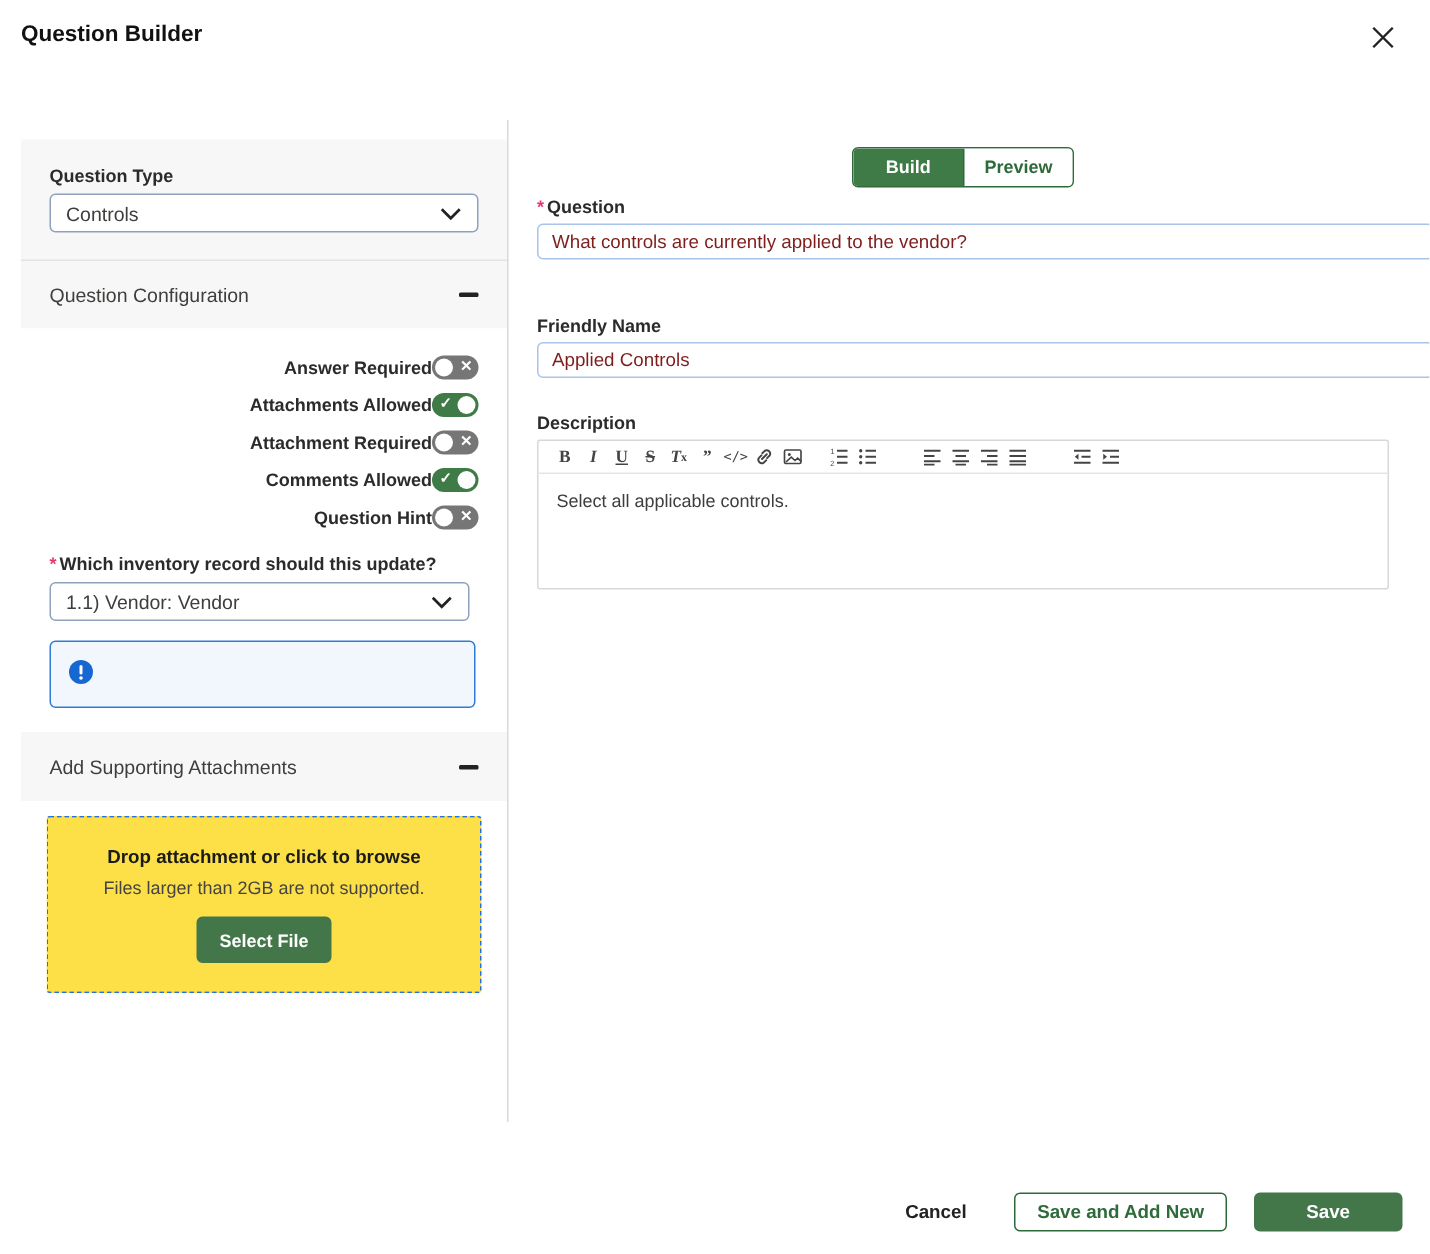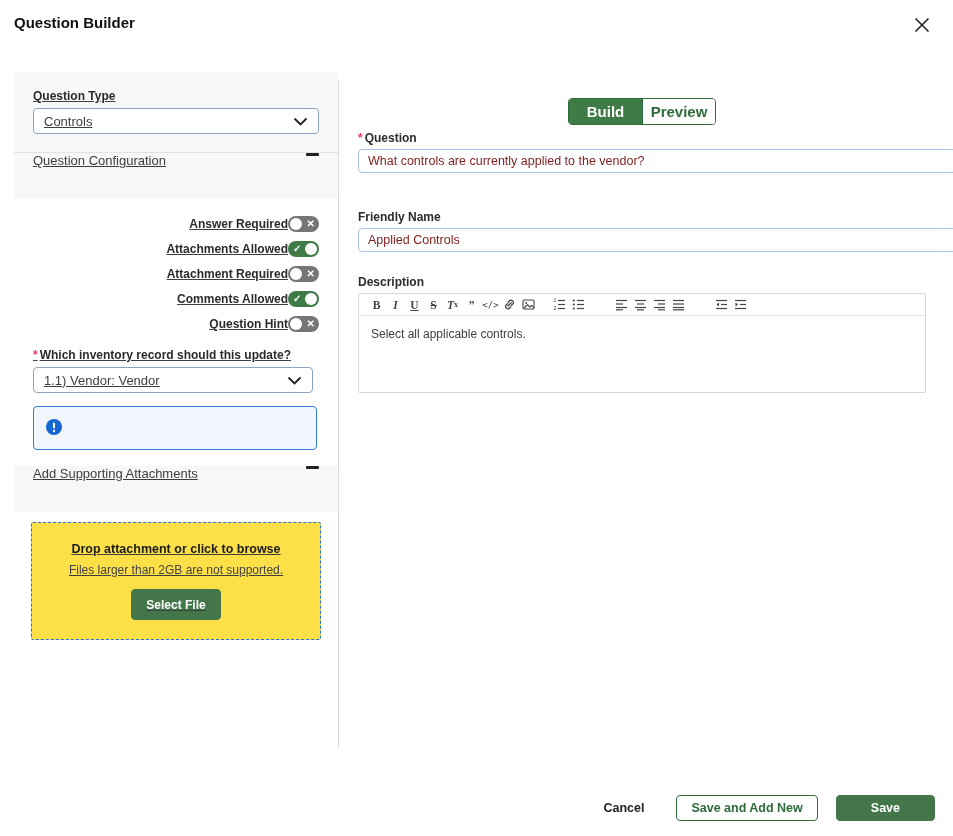--- a/index.html
+++ b/index.html
@@ -5,28 +5,28 @@
   * { margin:0; padding:0; box-sizing:border-box; }
   html,body { background:#fff; }
   body { font-family:"Liberation Sans", sans-serif; color:#3e3e3c; }
   .stage { position:relative; width:953px; height:836px; background:#fff; overflow:hidden; }
 
   
   .modal-title { position:absolute; left:14px; top:14px; font-size:15px; font-weight:bold; color:#111; }
   .close-btn { position:absolute; right:20px; top:15px; width:22px; height:22px; background:none; border:none; cursor:pointer; }
 
   
-  .sidebar { position:absolute; left:14px; top:72px; width:324px;text-decoration:underline; }
+  .sidebar { position:absolute; left:14px; top:93px; width:324px; }
   .vdivider { position:absolute; left:338px; top:80px; width:1px; height:668px; background:#d9d9d9; }
   .band { background:#f7f7f7; }
   .top-band { padding:17px 19px 0 19px; height:80px; }
   .field-label { display:block; font-size:12px; font-weight:bold; color:#2b2b2b; margin-bottom:5px; }
   .req { color:#e5396b; margin-right:2px; font-weight:bold; }
   .select { height:26px; background:#fff; border:1px solid #8fa2bd; border-radius:4px; display:flex; align-items:center; justify-content:space-between; padding:0 10px; font-size:13px; color:#3e3e3c; cursor:pointer; }
-  .header-band { height:46px; border-top:1px solid #e2e2e2; display:flex; justify-content:space-between; padding:0 19px; font-size:13px; color:#3e3e3c; cursor:pointer; }
+  .header-band { height:46px; border-top:1px solid #e2e2e2; display:flex; align-items:center; justify-content:space-between; padding:0 19px; font-size:13px; color:#3e3e3c; cursor:pointer; }
   .minus-icon { width:13px; height:3px; background:#222; border-radius:1px; }
 
   .config-body { padding:18px 19px 0 19px; background:#fff; }
   .toggle-row { display:flex; align-items:center; justify-content:flex-end; height:16px; margin-bottom:9px; }
   .toggle-label { font-size:12px; font-weight:bold; color:#2b2b2b; }
   .toggle { position:relative; width:31px; height:16px; border-radius:9px; cursor:pointer; flex:0 0 auto; }
   .toggle.on  { background:#3e7b46; }
   .toggle.off { background:#767676; }
   .knob { position:absolute; top:2px; width:12px; height:12px; border-radius:50%; background:#fff; }
   .toggle.on .knob { right:2px; } .toggle.off .knob { left:2px; }
@@ -45,21 +45,21 @@
   .dropzone-wrap { padding:10px 16px 0 17px; background:#fff; }
   .dropzone { width:290px; height:118px; border:1.5px dashed #2470ea; border-radius:2px; display:flex; flex-direction:column; align-items:center; justify-content:center; cursor:pointer; background:#fde047; }
   .dz-title { font-size:12.5px; font-weight:bold; color:#1b1b1b; }
   .dz-sub { font-size:12px; color:#444; margin-top:7px; }
   .btn-green { background:#43774a; color:#fff; border:1px solid #43774a; border-radius:4px; font-size:12px; font-weight:bold; font-family:"Liberation Sans",sans-serif; cursor:pointer; }
   .dz-btn { margin-top:12px; height:31px; padding:0 14px; }
 
   
   .main { position:absolute; left:358px; top:98px; width:568px; }
   .tabs { display:flex; width:fit-content; margin:0 auto; border:1px solid #2f6b3a; border-radius:4px; overflow:hidden; }
-  .tab { min-width:73px; height:25px; line-height:25px; text-align:center; font-size:15px; font-weight:bold; background:#fff; color:#2f6b3a; cursor:pointer; padding:0 6px; }
+  .tab { min-width:73px; height:25px; line-height:25px; text-align:center; font-size:12px; font-weight:bold; background:#fff; color:#2f6b3a; cursor:pointer; padding:0 6px; }
   .tab.active { background:#3e7b46; color:#fff; }
   .tab + .tab { border-left:1px solid #2f6b3a; }
 
   .m-label { display:block; font-size:12px; font-weight:bold; color:#2b2b2b; margin-bottom:4px; }
   .q-label { margin-top:6px; }
   .text-input { width:598px; height:24px; border:1px solid #a9c3ea; border-radius:4px; padding:0 9px; font-size:12.5px; color:#7f1d1d; font-family:"Liberation Sans",sans-serif; background:#fff; }
   .fn-label { margin-top:37px; }
   .desc-label { margin-top:23px; }
 
   .editor { width:568px; height:100px; border:1px solid #d8d8d8; border-radius:2px; background:#fff; }

